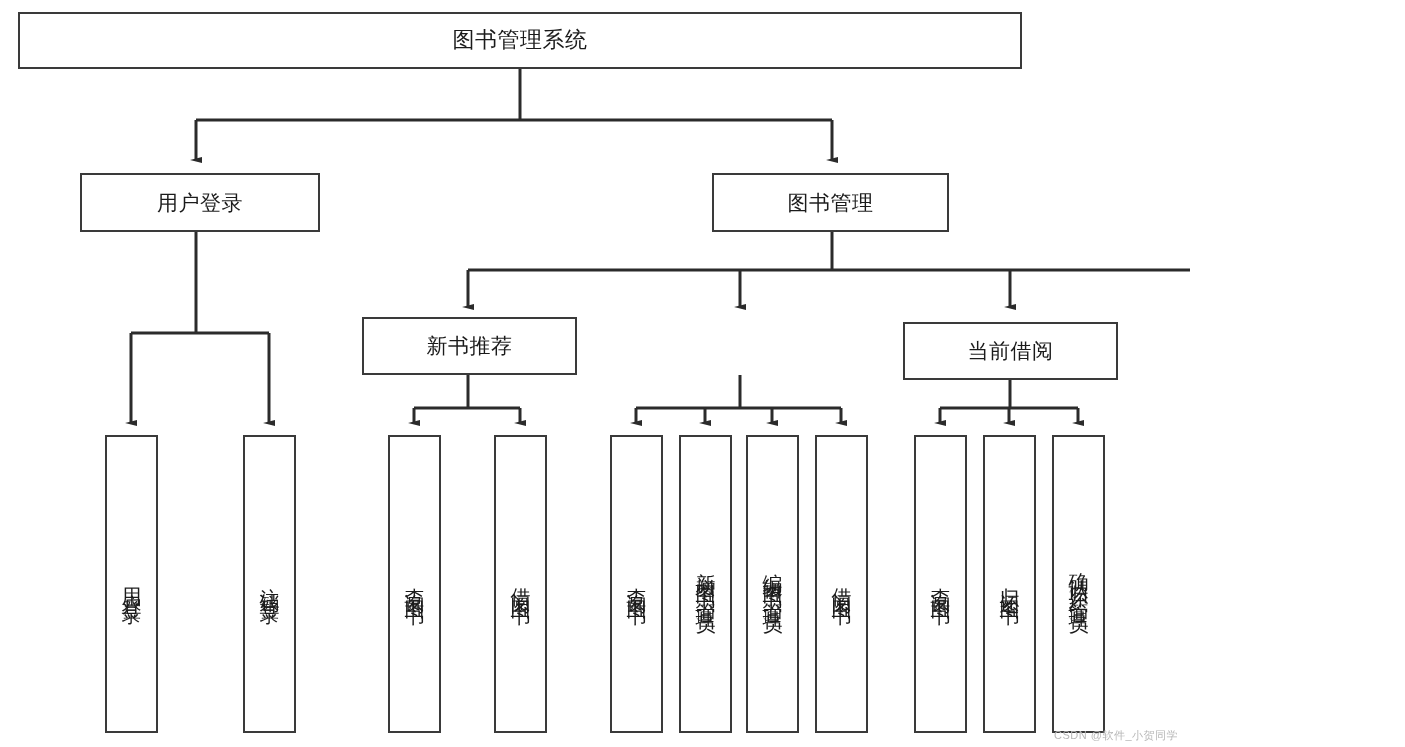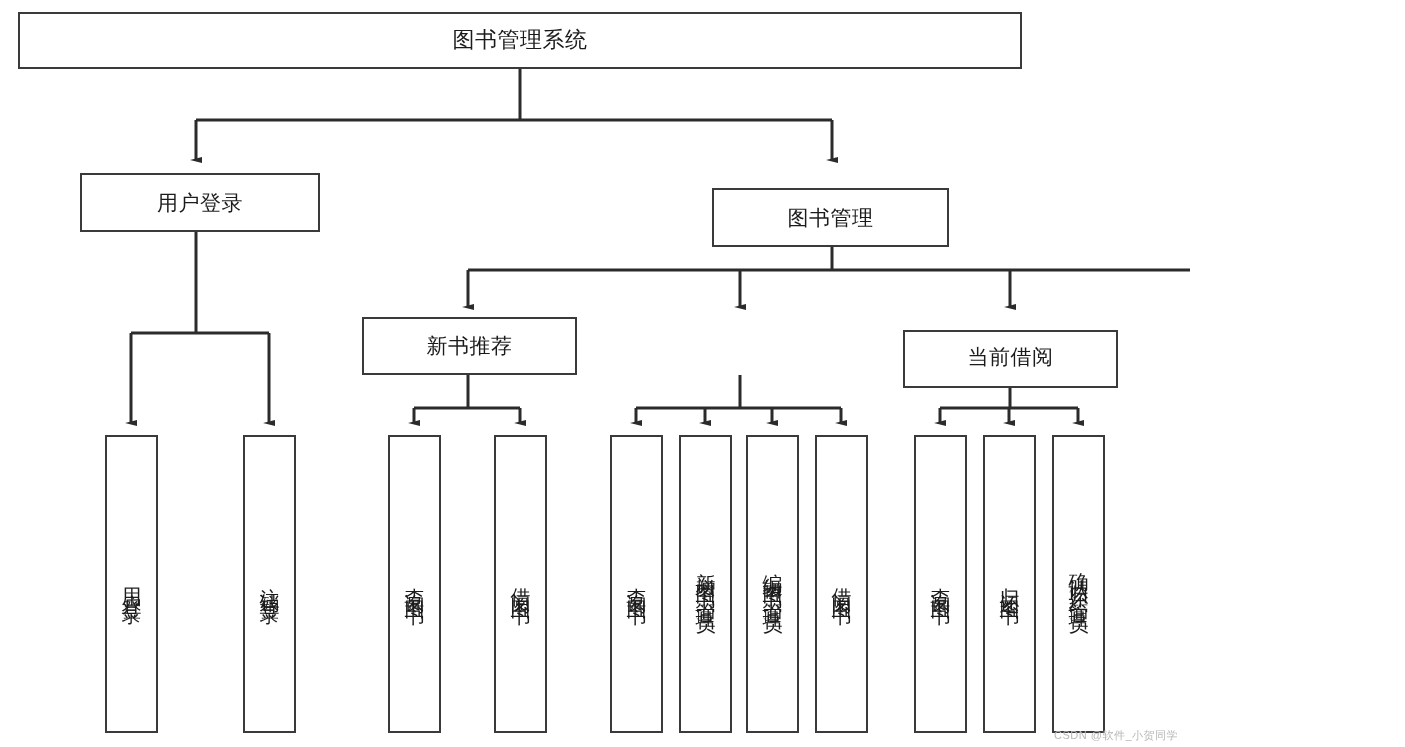--- a/index.html
+++ b/index.html
@@ -118,24 +118,24 @@
       <path d="M1278,375 L1278,408"></path>
       <path d="M1222,408 L1340,408"></path>
       <path d="M1222,408 L1222,423" marker-end="url(#arrow)"></path>
       <path d="M1340,408 L1340,423" marker-end="url(#arrow)"></path>
     </g>
   </svg>
 
   <div class="node horiz root" style="left:18px; top:12px; width:1004px; height:57px;">图书管理系统</div>
 
   <div class="node horiz" style="left:80px; top:173px; width:240px; height:59px;">用户登录</div>
-  <div class="node horiz" style="left:712px; top:173px; width:237px; height:59px;margin-top:15px;">图书管理</div>
+  <div class="node horiz" style="left:712px; top:173px; width:237px; height:59px;">图书管理</div>
 
   <div class="node horiz" style="left:362px; top:317px; width:215px; height:58px;">新书推荐</div>
-  <div class="node horiz" style="left:903px; top:330px; width:215px; height:58px;font-family:Liberation Mono, monospace;">当前借阅</div>
+  <div class="node horiz" style="left:903px; top:322px; width:215px; height:58px;">当前借阅</div>
 
   <div class="node vert" style="left:105px; top:435px; width:53px; height:298px;">
     <span class="vtext">用户登录</span>
   </div>
   <div class="node vert" style="left:243px; top:435px; width:53px; height:298px;">
     <span class="vtext">注销登录</span>
   </div>
 
   <div class="node vert" style="left:388px; top:435px; width:53px; height:298px;">
     <span class="vtext">查询图书</span>

